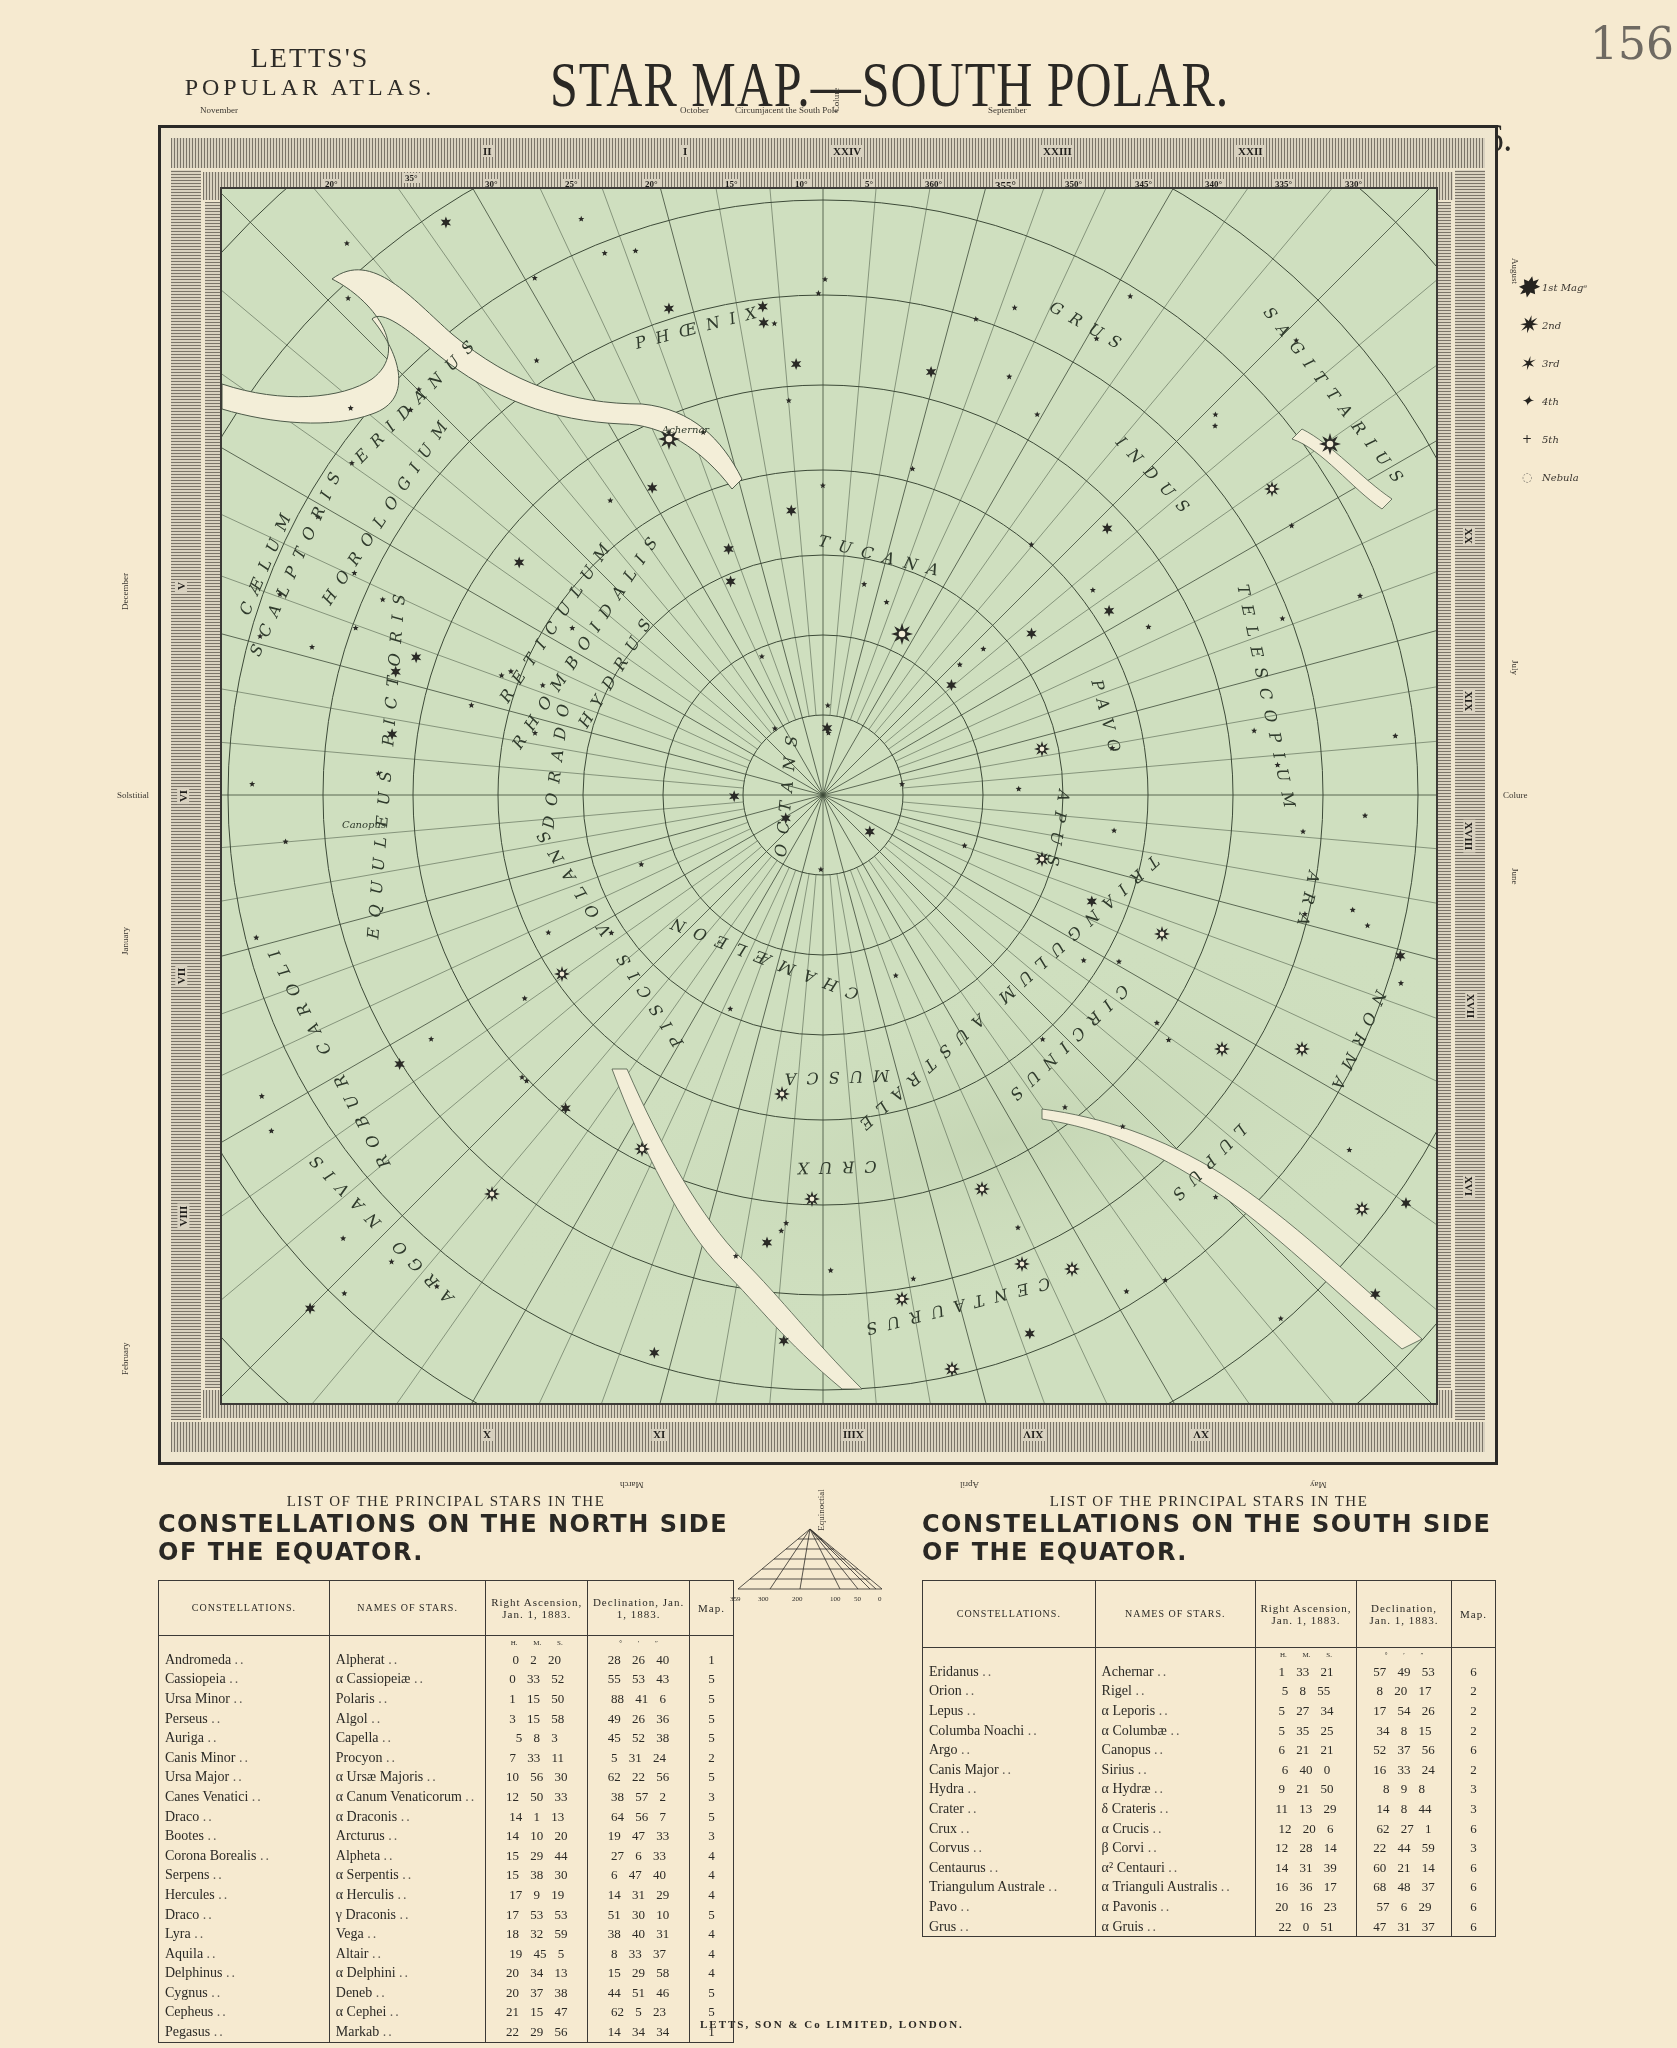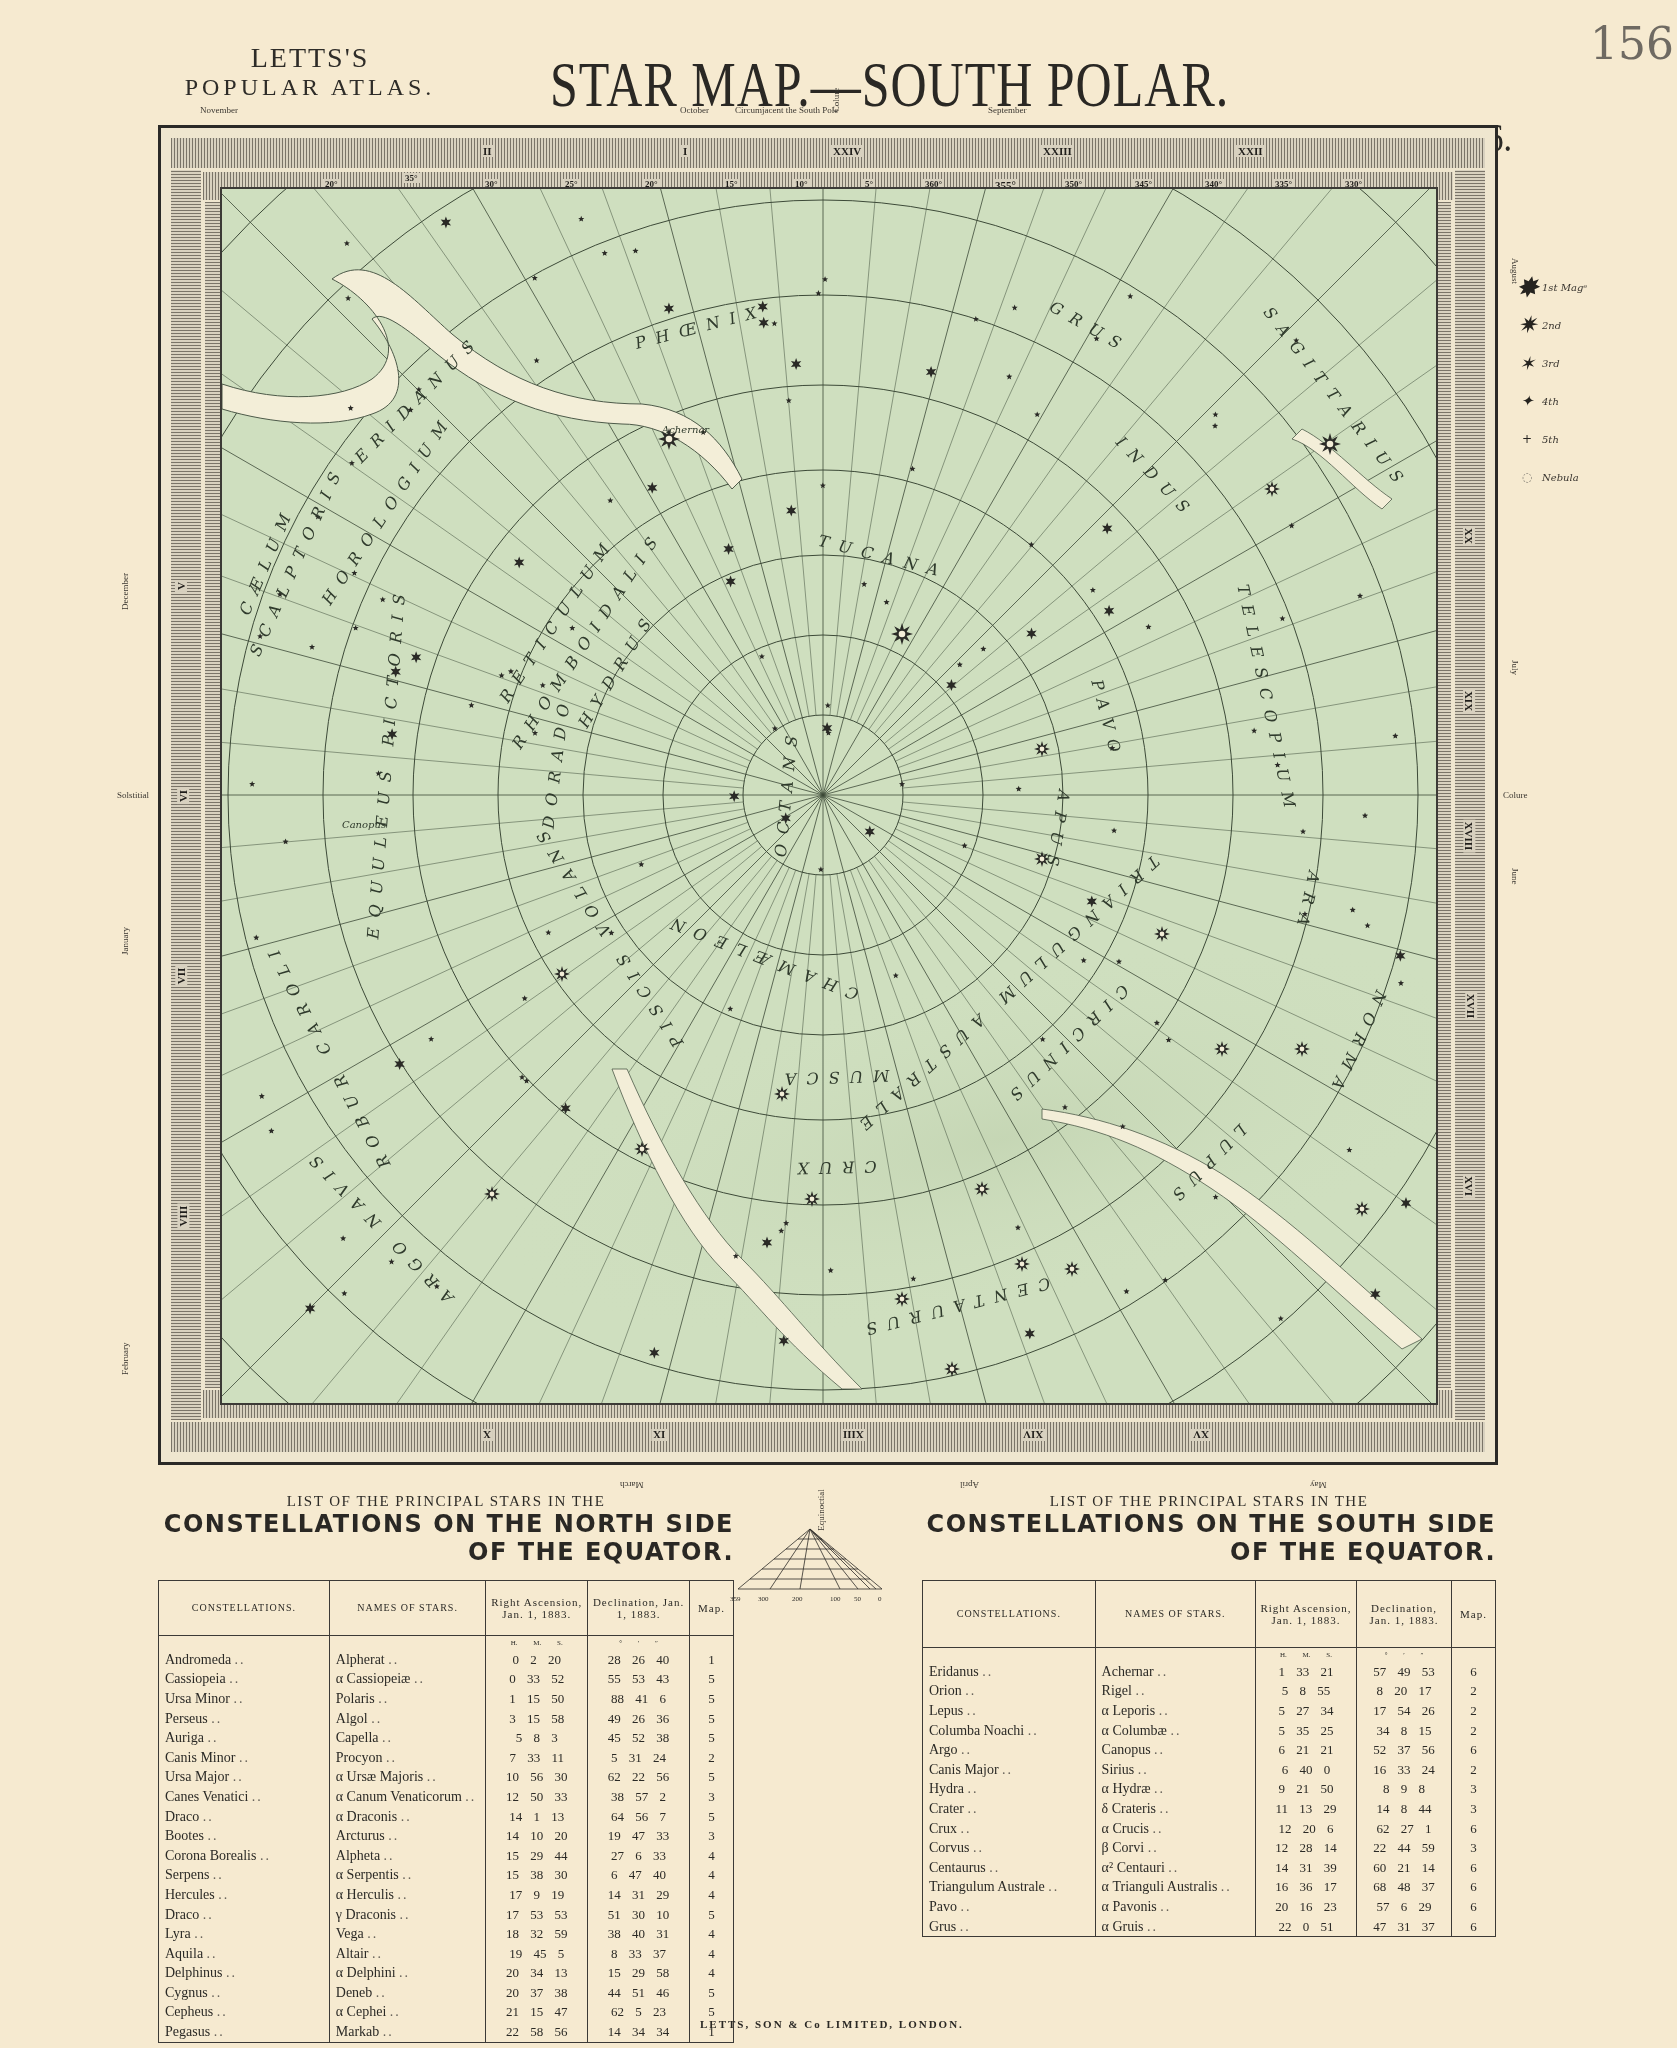--- a/index.html
+++ b/index.html
@@ -28,21 +28,21 @@
   .map-area { position:absolute; left:220px; top:187px; width:1218px; height:1218px; background:#cfdfbf; overflow:hidden; border:2px solid #3c3a36; box-sizing:border-box;}
   .map-area svg { position:absolute; left:0; top:0; }
 
   .legend { left:1512px; top:268px; }
   .legend-item { display:flex; align-items:center; height:38px; font-size:10px; font-style:italic; color:#3a3630; }
   .legend-item .sym { width:30px; text-align:center; color:#25231f; }
 
   
   .tbl-block { position:absolute; }
   .tbl-sub { text-align:center; font-size:15px; letter-spacing:1.5px; color:#2e2c28; font-family:"Liberation Serif", serif; }
-  .tbl-head { text-align:right; font-size:24px; font-weight:bold; letter-spacing:1.5px; font-family:"DejaVu Sans", sans-serif; line-height:28px; color:#2a2824; }
+  .tbl-head { text-align:left; font-size:24px; font-weight:bold; letter-spacing:1.5px; font-family:"DejaVu Sans", sans-serif; line-height:28px; color:#2a2824; }
   table.stars { border-collapse:collapse; font-family:"Liberation Serif", serif; font-size:14px; color:#2b2a26; margin-top:14px; }
   table.stars th { font-weight:normal; font-size:10px; letter-spacing:1px; border-bottom:1px solid #3c3a36; height:54px; padding:0 4px; line-height:12px; }
   table.stars th.big { font-size:11px; }
   table.stars td { padding:0 6px; height:19.6px; white-space:nowrap; }
   table.stars td, table.stars th { border-left:1px solid #3c3a36; }
   table.stars td:first-child, table.stars th:first-child { border-left:none; }
   table.stars { border:1px solid #3c3a36; }
   table.stars td.num { text-align:center; word-spacing:8px; font-size:13px; }
   table.stars tr.units td { font-size:7px; height:14px; word-spacing:14px; text-align:center; }
   .dots { color:#6a655c; letter-spacing:2px; }
@@ -641,21 +641,21 @@
         <tr>
           <td><span>Cepheus</span> <span class="dots">..</span></td>
           <td><span>α Cephei</span> <span class="dots">..</span></td>
           <td class="num">21 15 47</td>
           <td class="num">62 5 23</td>
           <td class="num">5</td>
         </tr>
         <tr>
           <td><span>Pegasus</span> <span class="dots">..</span></td>
           <td><span>Markab</span> <span class="dots">..</span></td>
-          <td class="num">22 58 56</td>
+          <td class="num">22 29 56</td>
           <td class="num">14 34 34</td>
           <td class="num">1</td>
         </tr>
       </tbody>
   </table>
 </div>
 
 <svg class="abs triangle" width="160" height="80" viewBox="0 0 160 80">
   <g stroke="#2e2c28" stroke-width="0.8" fill="none">
     <path d="M80 2 L8 62 L152 62 Z"></path>

